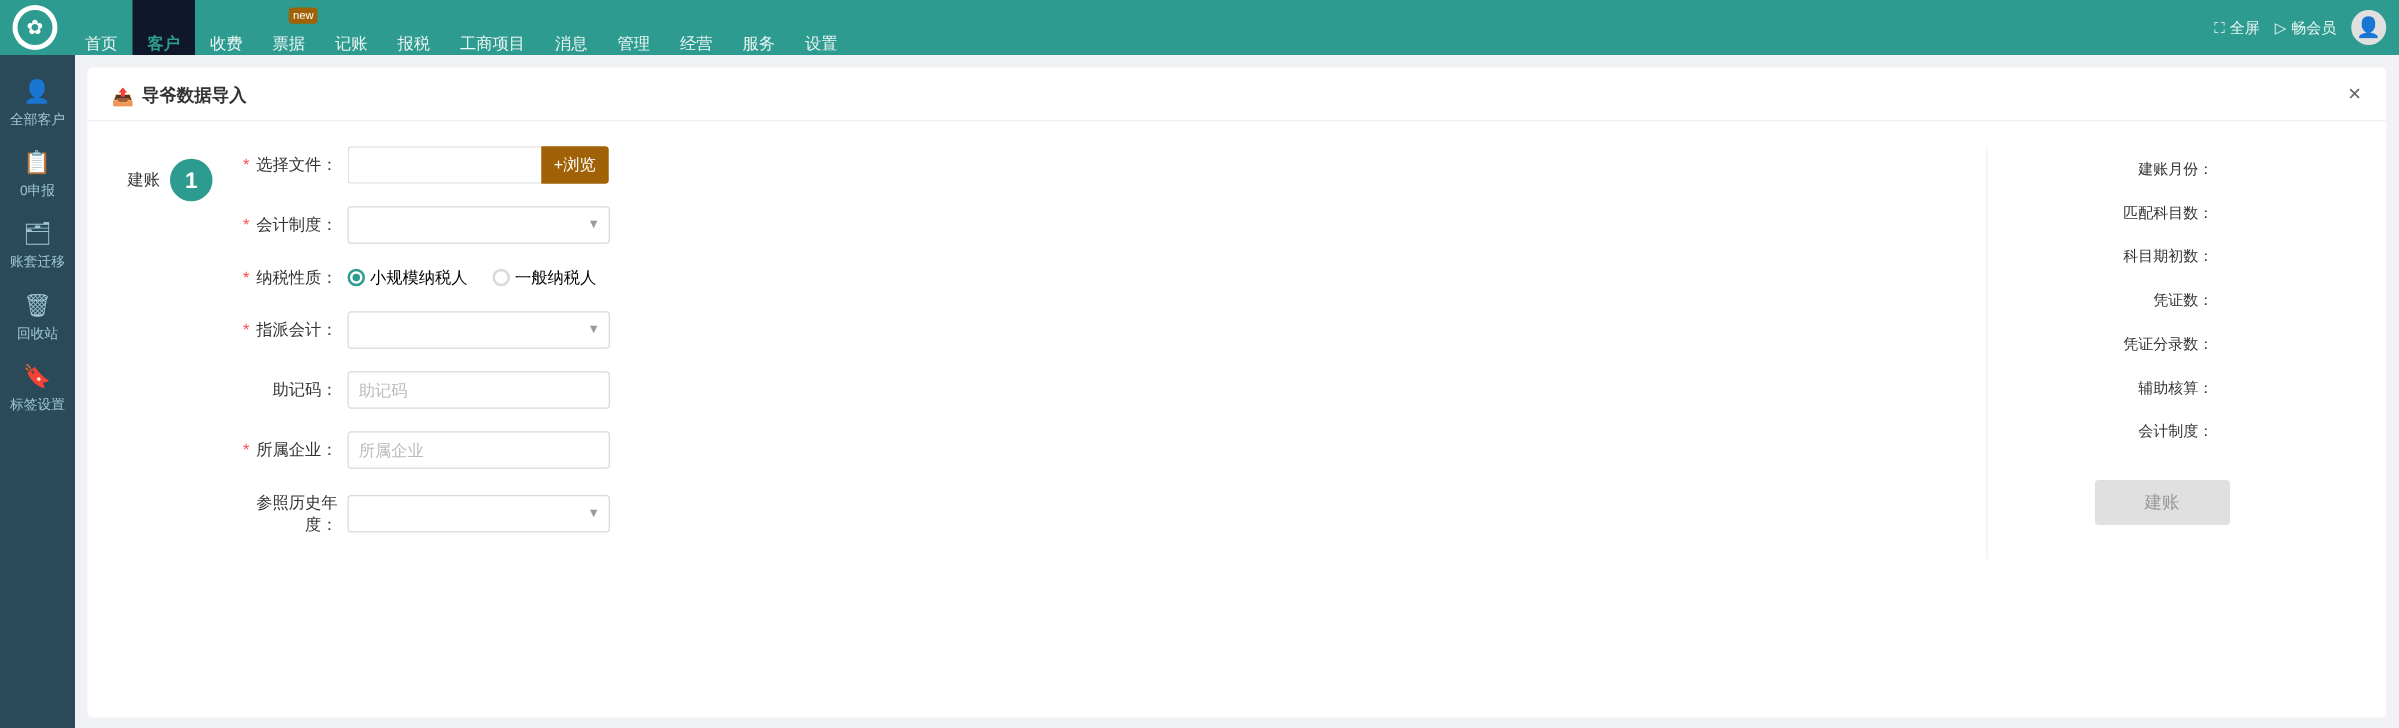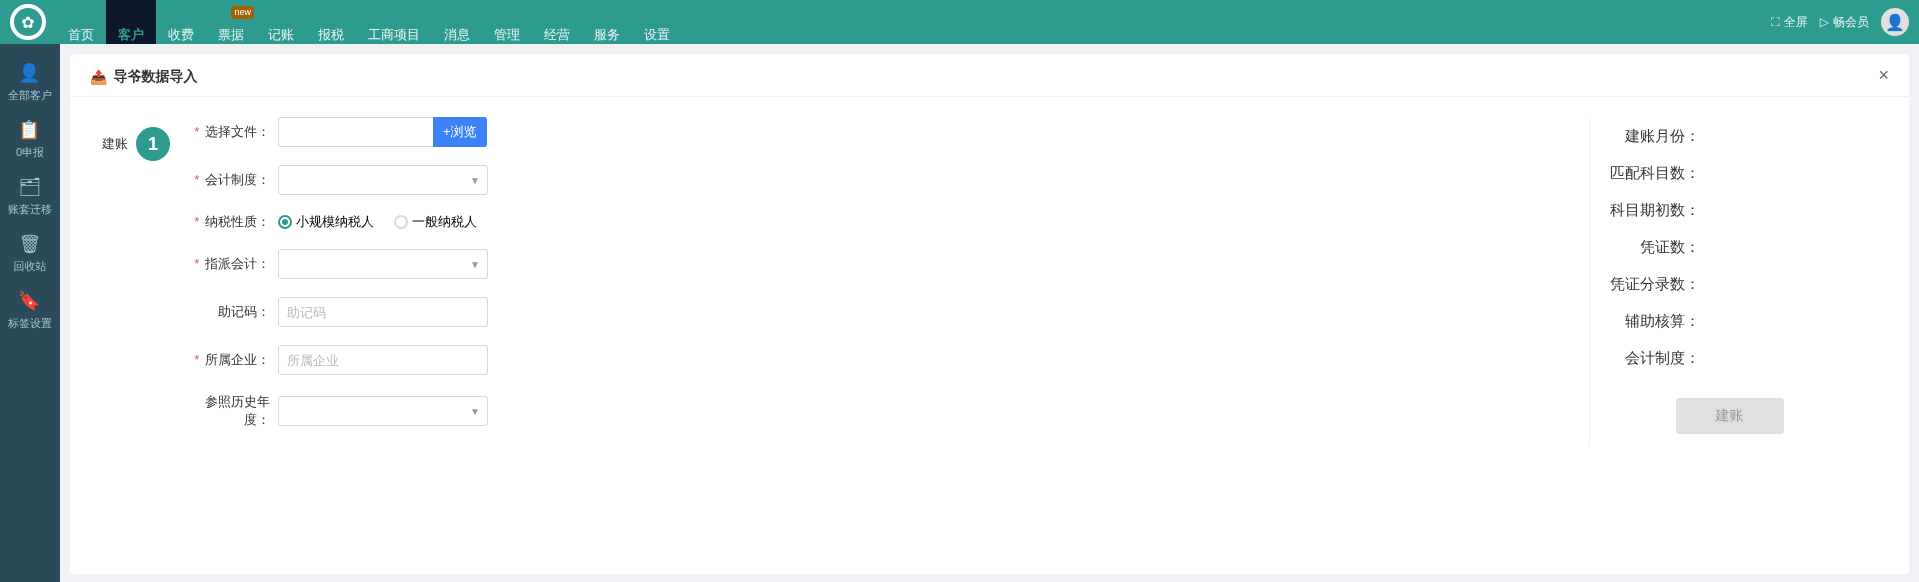--- a/index.html
+++ b/index.html
@@ -204,21 +204,21 @@
       padding: 0 8px;
       outline: none;
       color: #333;
       background: #fff;
     }
     .form-input::placeholder { color: #bbb; }
     .input-medium { width: 210px; }
     .input-file { width: 155px; border-right: none; border-radius: 3px 0 0 3px; }
     .btn-browse {
       height: 30px;
-      background: #3b82f6;
+      background: #a16207;
       color: #fff;
       border: none;
       border-radius: 0 3px 3px 0;
       padding: 0 10px;
       font-size: 13px;
       cursor: pointer;
     }
     .file-input-group { display: flex; }
     .form-select {
       height: 30px;
@@ -268,21 +268,22 @@
       width: 260px;
       flex-shrink: 0;
       padding-left: 20px;
       padding-top: 10px;
       border-left: 1px solid #f0f0f0;
     }
     .info-row {
       display: flex;
       align-items: center;
       margin-bottom: 18px;
-      font-size: 15px;
+      font-size: 12px;
+      justify-content: center;
     }
     .info-label {
       color: #333;
       width: 90px;
       text-align: right;
       flex-shrink: 0;
       margin-right: 8px;
     }
     .info-value { color: #666; }
 

